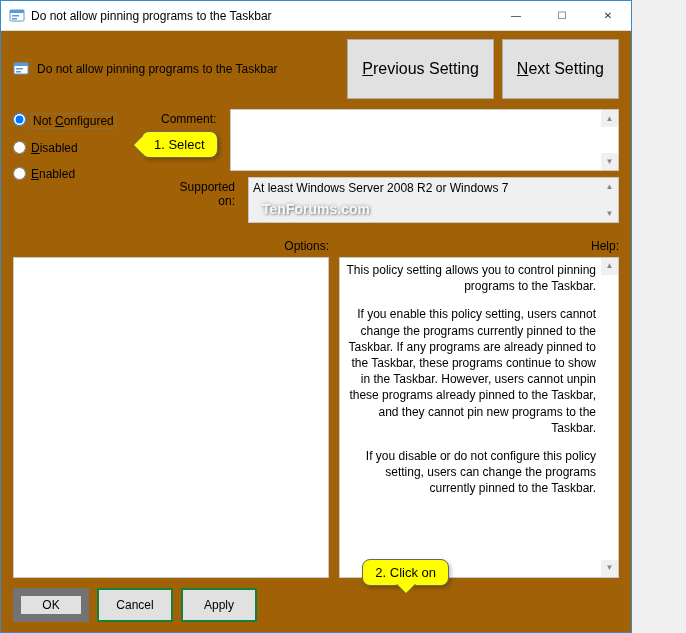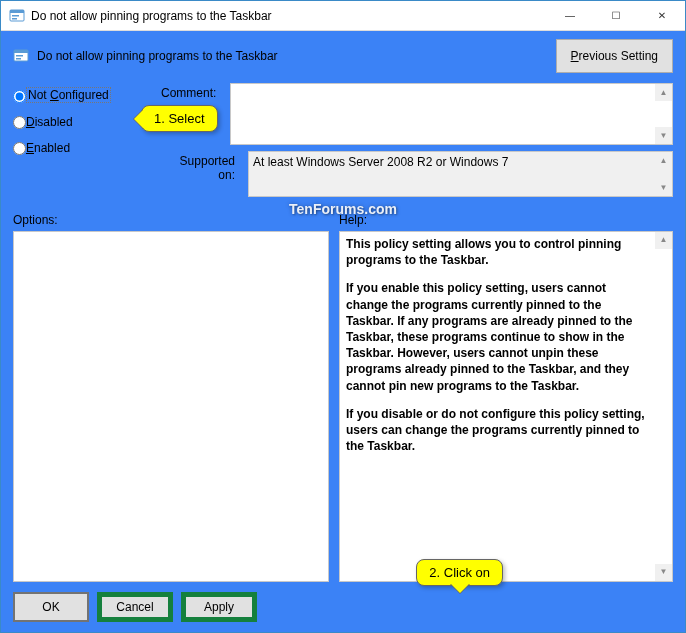--- a/index.html
+++ b/index.html
@@ -4,24 +4,24 @@
 <style>
   * { box-sizing: border-box; }
   body {
     margin: 0;
     font-family: "Segoe UI", Tahoma, sans-serif;
     font-size: 12px;
     background: #f0f0f0;
     color: #000;
   }
   .window {
-    width: 686px;
+    width: 632px;
     height: 633px;
     border: 1px solid #3a8ac7;
-    background: #3b82f6;
+    background: #a16207;
     display: flex;
     flex-direction: column;
     position: relative;
   }
   .titlebar {
     height: 30px;
     background: #fff;
     border-bottom: 1px solid #ddd;
     display: flex;
     align-items: center;
@@ -48,40 +48,41 @@
     display: flex;
     align-items: center;
     padding: 8px 12px;
     gap: 8px;
   }
   .header-row .h-icon {
     width: 16px; height: 16px;
   }
   .header-row .h-title { flex: 1; font-size: 12px; }
   .nav-btn {
-    padding: 9px 14px;
+    padding: 20px 14px;
     background: #e1e1e1;
     border: 1px solid #adadad;
-    font-size: 12px;
+    font-size: 16px;
     cursor: pointer;
   }
 
   .config-row {
     display: flex;
     padding: 2px 12px 6px 12px;
     gap: 8px;
   }
   .radio-col {
     width: 140px;
     padding-top: 4px;
     position: relative;
   }
   .radio-opt {
     display: flex;
-    align-items: flex-end;
+    align-items: flex-start;
+    gap: 5px;
     margin-bottom: 12px;
     font-size: 12px;
   }
   .radio-opt input { margin:0; }
   .radio-opt.sel label {
     border: 1px dotted #777;
     padding: 0 1px;
   }
   .fields-col { flex:1; }
   .field-row { display:flex; margin-bottom:6px;gap:7px; }
@@ -106,56 +107,57 @@
   }
   .scroll-arrows { position:absolute; right:0; top:0; bottom:0; width:17px; display:flex; flex-direction:column; justify-content:space-between; }
   .scroll-arrows span { height:17px; display:flex; align-items:center; justify-content:center; color:#888; font-size:8px; background:#f0f0f0;}
 
   .lower {
     display:flex;
     padding: 0 12px;
     gap: 10px;
     flex:1;
     min-height:0;
+    text-align:right;
   }
   .lower-col { display:flex; flex-direction:column; flex:1; min-height:0;}
   .lower-col.left { flex: 0 0 316px; }
   .sect-label { padding: 4px 0 4px 0; }
   .panel {
     flex:1;
     border:1px solid #c8c8c8;
     background:#fff;
     overflow:auto;
     padding: 4px 22px 4px 6px;
     font-size: 12px;
     line-height: 1.35;
     position: relative;
     min-height: 0;
   }
   .panel.readonly-help { }
   .panel .scroll-arrows span { background:#f0f0f0; }
-  .help-text p { margin: 0 0 12px 0; font-weight: bold; }
+  .help-text p { margin: 0 0 12px 0; }
 
   .button-row {
     display:flex;
     gap: 8px;
     padding: 10px 12px;
     position: relative;
   }
   .dlg-btn {
     width: 76px;
     padding: 3px 0;
     text-align:center;
     background:#e1e1e1;
-    border:5px solid #15803d;
+    border:2px solid #15803d;
     font-size:12px;
     cursor:pointer;
   }
   .dlg-btn.default {
-    border:2px solid #737373;
+    border:8px solid #737373;
     padding: 2px 0;
   }
 
   .callout {
     position:absolute;
     background: #ffff00;
     border: 1px solid #666;
     border-radius: 8px;
     padding: 5px 12px;
     font-weight: normal;
@@ -236,20 +238,21 @@
     <span class="h-icon">
       <svg class="policy-icon-svg" width="16" height="16" viewBox="0 0 16 16">
         <rect x="1" y="2" width="14" height="11" rx="1" fill="#fff" stroke="#5a9bd5"></rect>
         <rect x="1" y="2" width="14" height="3" fill="#5a9bd5"></rect>
         <rect x="3" y="7" width="7" height="1.5" fill="#5a9bd5"></rect>
         <rect x="3" y="10" width="5" height="1.5" fill="#5a9bd5"></rect>
       </svg>
     </span>
     <span class="h-title">Do not allow pinning programs to the Taskbar</span>
     <button class="nav-btn"><u>P</u>revious Setting</button>
+    <button class="nav-btn"><u>N</u>ext Setting</button>
   </div>
 
   <div class="config-row">
     <div class="radio-col">
       <div class="radio-opt sel">
         <input type="radio" name="st" checked="" style="">
         <label>Not <u>C</u>onfigured</label>
       </div>
       <div class="radio-opt">
         <input type="radio" name="st" style="">

